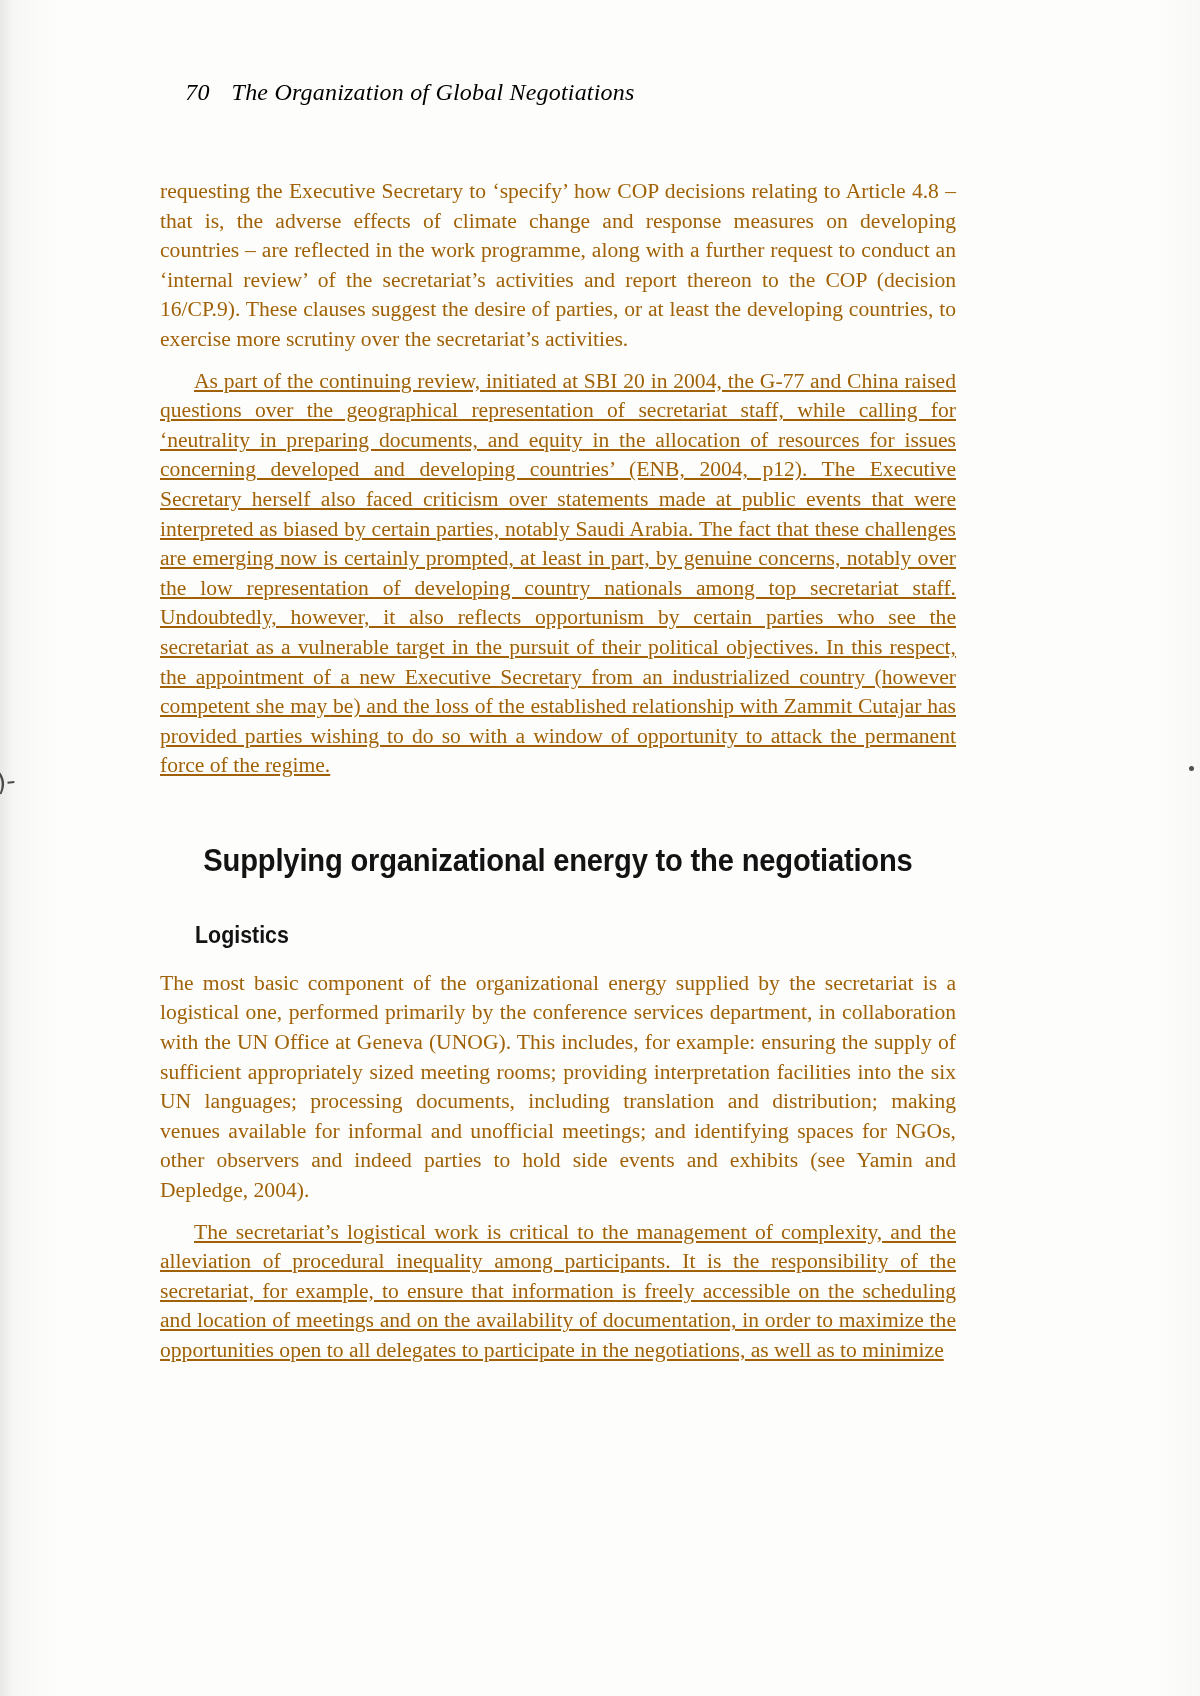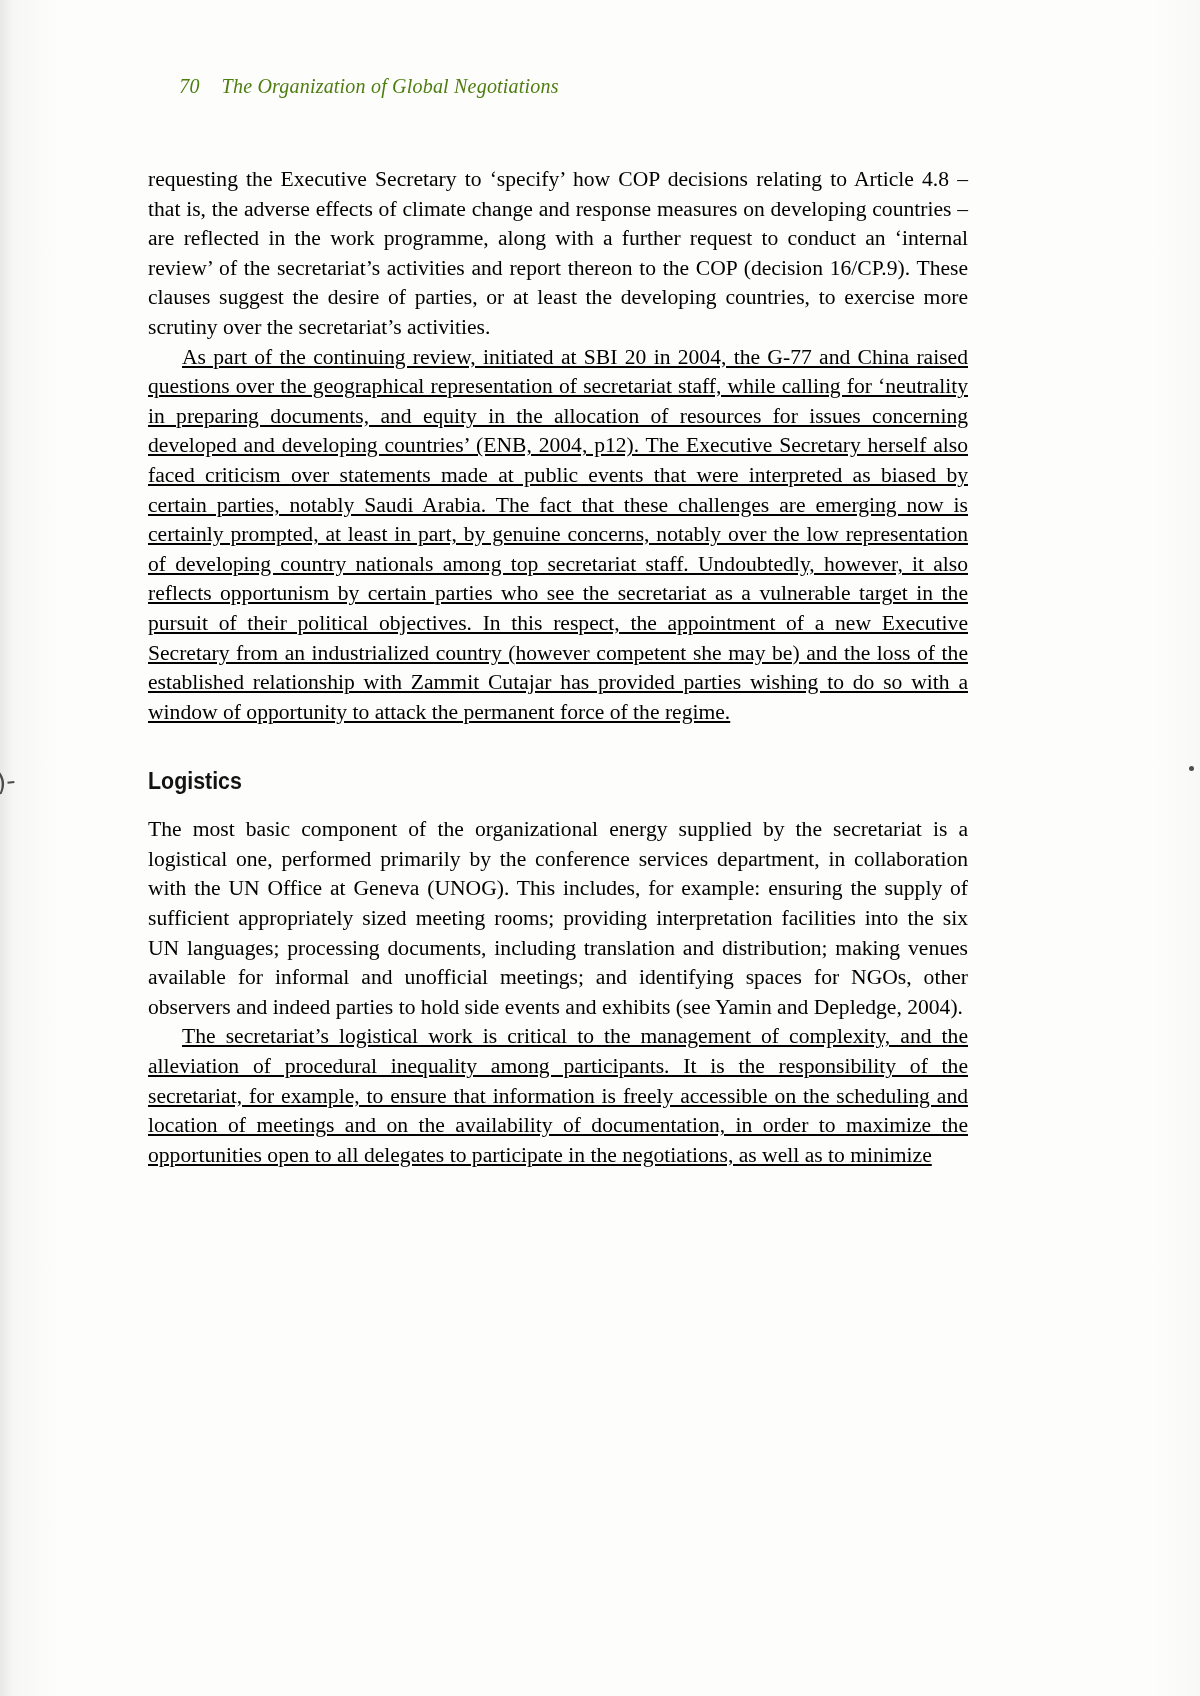--- a/index.html
+++ b/index.html
@@ -28,39 +28,39 @@
   }
   .content {
     position: absolute;
     left: 148px;
     top: 0;
     width: 820px;
   }
   .running-head {
     margin-top: 52px;
     font-style: italic;
-    font-size: 20px;
+    font-size: 24px;
     letter-spacing: 0.2px;
-    color: #4d7c0f;
+    color: #000000;
     white-space: pre;
   }
   .folio {
     display: inline-block;
     margin-right: 22px;
   }
   .body-block {
     margin-top: 44px;
   }
   p.para {
-    margin: 0;
+    margin: 12px;
     font-size: 21.6px;
     line-height: 29.6px;
     text-align: justify;
     text-justify: inter-word;
-    color: #000000;
+    color: #a16207;
     -webkit-hyphens: none;
     hyphens: none;
   }
   p.para.indent {
     text-indent: 34px;
     text-decoration: underline;
   }
   h2.section-heading {
     font-family: "Liberation Sans Narrow", "Liberation Sans", "DejaVu Sans", sans-serif;
     font-weight: bold;
@@ -84,20 +84,21 @@
     font-size: 23px;
     line-height: 28px;
     color: #131313;
     margin: 0;
     transform: scaleX(0.93);
     transform-origin: left center;
   }
   .sub-heading-wrap {
     margin-top: 40px;
     margin-bottom: 20px;
+    margin-left: 47px;
   }
 
   
   .artifact {
     position: absolute;
     color: #555;
     font-family: "DejaVu Sans", sans-serif;
   }
   .artifact-left-mark {
     left: -4px;
@@ -137,20 +138,23 @@
 
     <div class="running-head">
       <span class="folio">70</span><span>The Organization of Global Negotiations</span>
     </div>
 
     <div class="body-block">
       <p class="para">requesting the Executive Secretary to ‘specify’ how COP decisions relating to Article 4.8 – that is, the adverse effects of climate change and response measures on developing countries – are reflected in the work programme, along with a further request to conduct an ‘internal review’ of the secretariat’s activities and report thereon to the COP (decision 16/CP.9). These clauses suggest the desire of parties, or at least the developing countries, to exercise more scrutiny over the secretariat’s activities.</p>
       <p class="para indent">As part of the continuing review, initiated at SBI 20 in 2004, the G-77 and China raised questions over the geographical representation of secretariat staff, while calling for ‘neutrality in preparing documents, and equity in the allocation of resources for issues concerning developed and developing countries’ (ENB, 2004, p12). The Executive Secretary herself also faced criticism over statements made at public events that were interpreted as biased by certain parties, notably Saudi Arabia. The fact that these challenges are emerging now is certainly prompted, at least in part, by genuine concerns, notably over the low representation of developing country nationals among top secretariat staff. Undoubtedly, however, it also reflects opportunism by certain parties who see the secretariat as a vulnerable target in the pursuit of their political objectives. In this respect, the appointment of a new Executive Secretary from an industrialized country (however competent she may be) and the loss of the established relationship with Zammit Cutajar has provided parties wishing to do so with a window of opportunity to attack the permanent force of the regime.</p>
     </div>
 
+    <div class="heading-wrap">
+      <h2 class="section-heading">Supplying organizational energy to the negotiations</h2>
+    </div>
 
 
     <div class="sub-heading-wrap">
       <h3 class="sub-heading">Logistics</h3>
     </div>
 
     <p class="para">The most basic component of the organizational energy supplied by the secretariat is a logistical one, performed primarily by the conference services department, in collaboration with the UN Office at Geneva (UNOG). This includes, for example: ensuring the supply of sufficient appropriately sized meeting rooms; providing interpretation facilities into the six UN languages; processing documents, including translation and distribution; making venues available for informal and unofficial meetings; and identifying spaces for NGOs, other observers and indeed parties to hold side events and exhibits (see Yamin and Depledge, 2004).</p>
     <p class="para indent">The secretariat’s logistical work is critical to the management of complexity, and the alleviation of procedural inequality among participants. It is the responsibility of the secretariat, for example, to ensure that information is freely accessible on the scheduling and location of meetings and on the availability of documentation, in order to maximize the opportunities open to all delegates to participate in the negotiations, as well as to minimize</p>
 
   </div>

